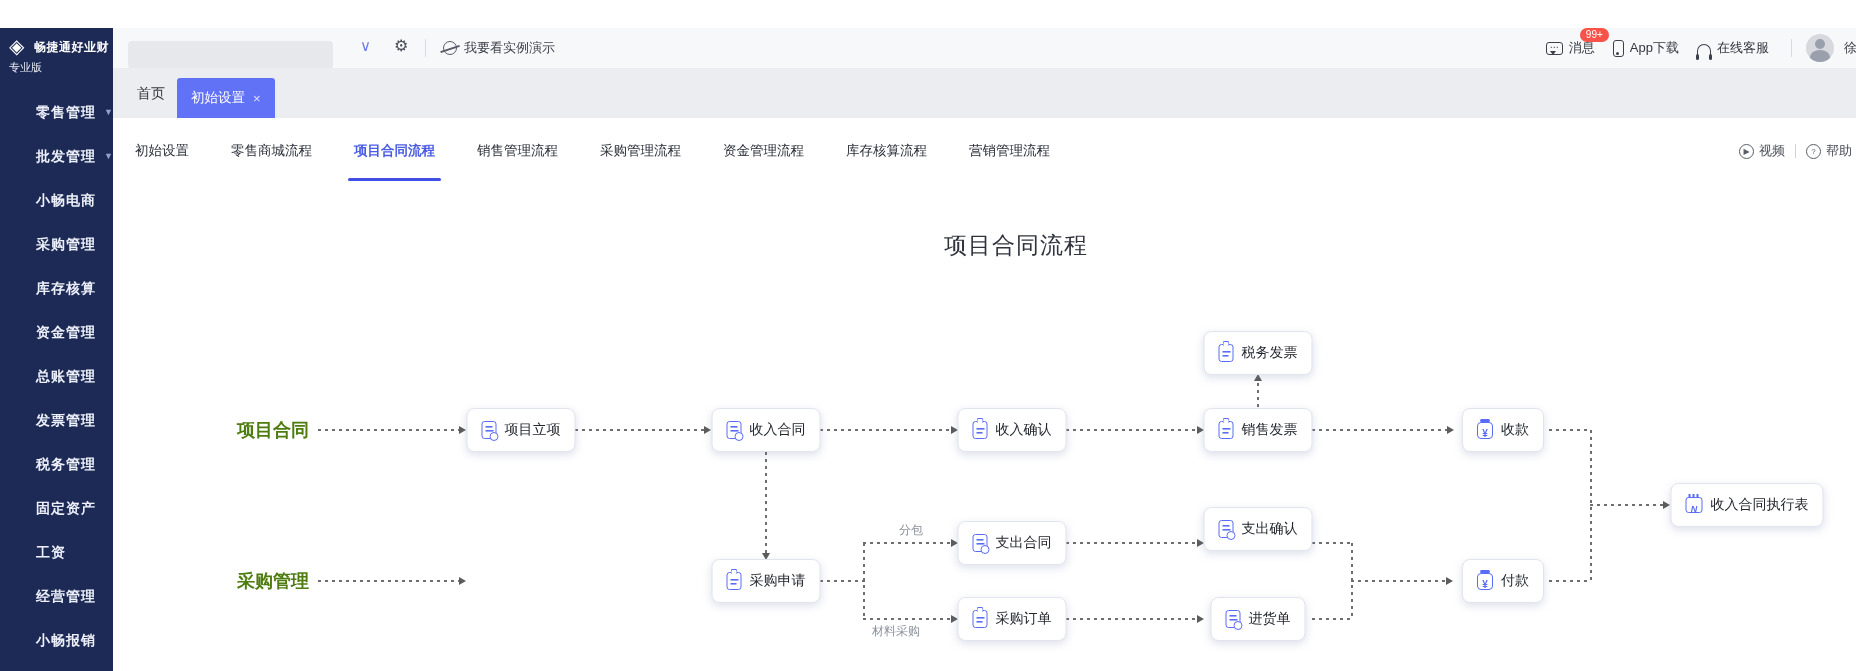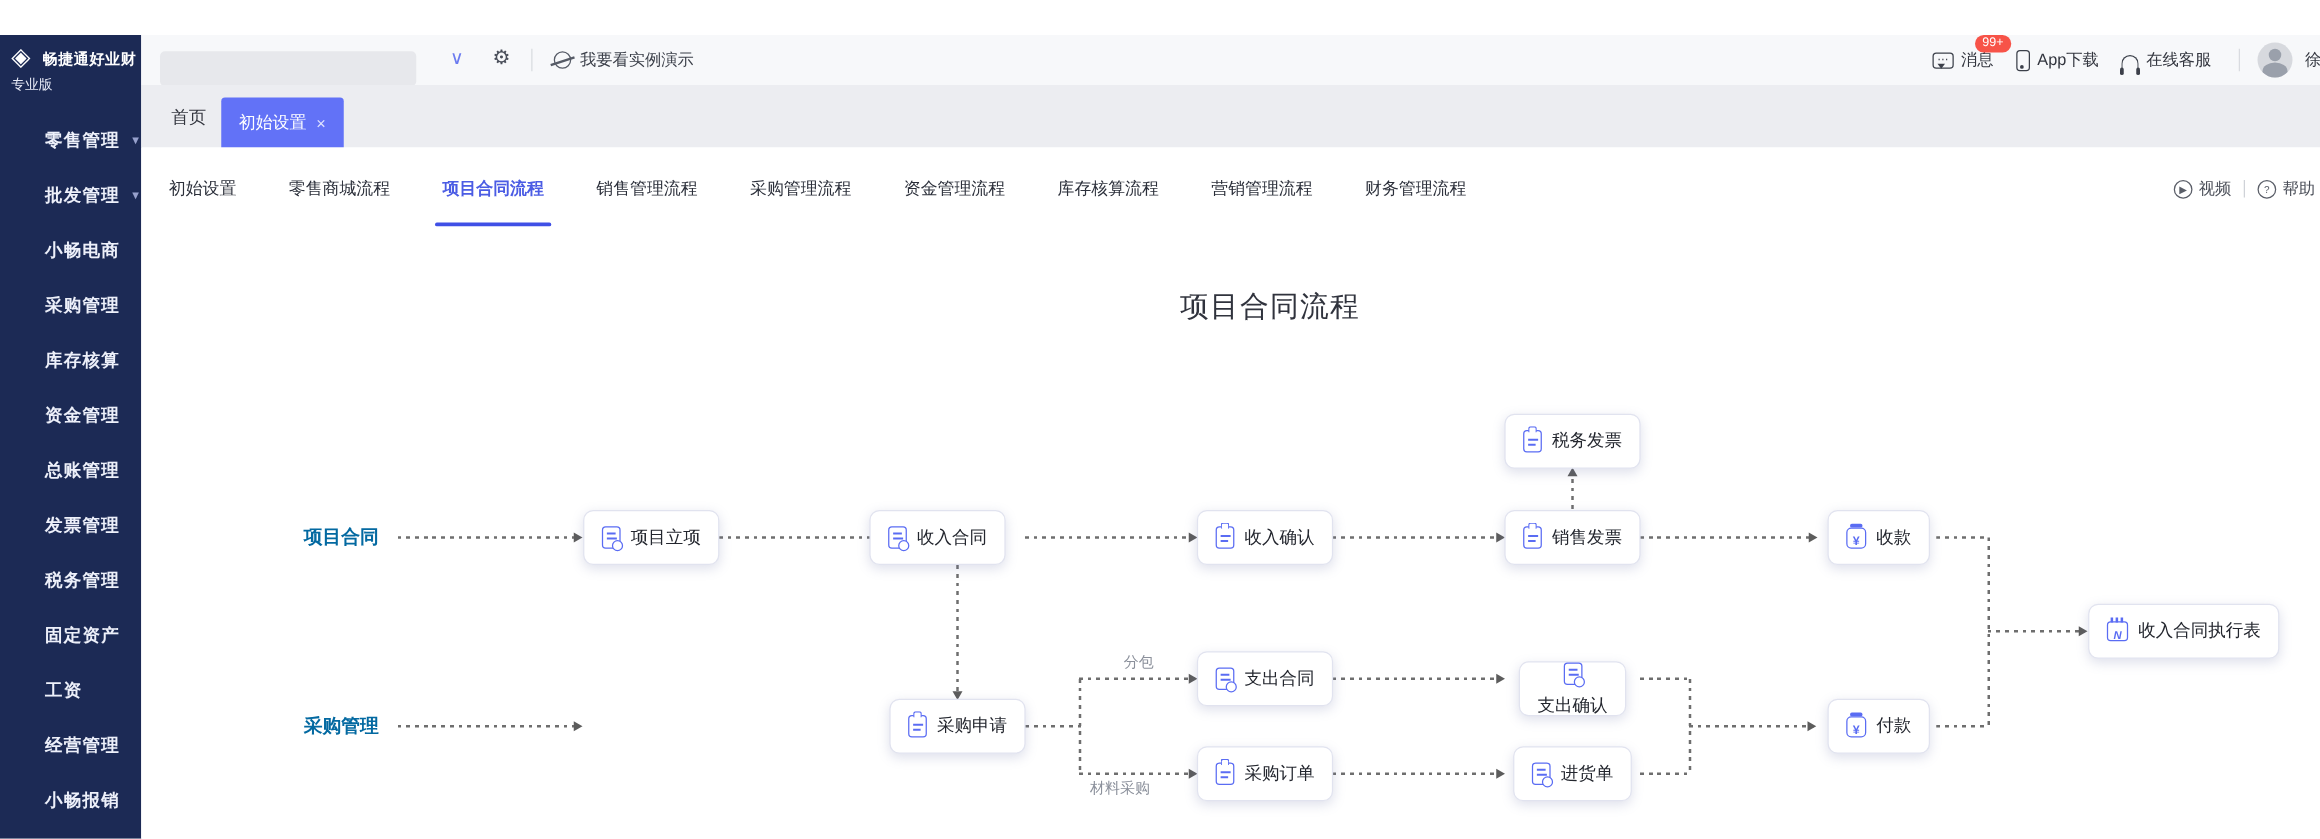--- a/index.html
+++ b/index.html
@@ -61,21 +61,21 @@
   .nav-right { position:absolute; right:4px; top:0; height:66px; display:flex; align-items:center; gap:10px; font-size:13px; color:#4a4e58; }
   .nav-right .grp { display:flex; align-items:center; gap:5px; cursor:pointer; white-space:nowrap; }
   .circ-icon { width:15px; height:15px; border:1.4px solid #5a5e68; border-radius:50%; font-size:8px; line-height:13px; text-align:center; color:#5a5e68; }
   .nav-right-div { width:1px; height:14px; background:#cfd2d8; }
 
   .diagram-title { position:absolute; left:903px; top:127px; transform:translate(-50%,-50%); font-size:23px; color:#30333d; font-weight:500; letter-spacing:1px; white-space:nowrap; }
 
   
   .node { position:absolute; transform:translate(-50%,-50%); height:44px; background:#fff; border:1px solid #e1e3ef; border-radius:8px; box-shadow:0 3px 9px rgba(110,120,170,0.22); display:flex; align-items:center; gap:8px; padding:0 14px; white-space:nowrap; cursor:pointer; }
   .node-label { font-size:14px; color:#23262e; font-weight:500; }
-  .row-label { position:absolute; transform:translate(-50%,-50%); font-size:15px; color:#0369a1; font-weight:bold; white-space:nowrap; }
+  .row-label { position:absolute; transform:translate(-50%,-50%); font-size:18px; color:#4d7c0f; font-weight:bold; white-space:nowrap; }
   .branch-label { position:absolute; transform:translate(-50%,-50%); font-size:12px; color:#8b909b; white-space:nowrap; }
   .branch-label.onLine { background:#fff; padding:0 3px; }
 
   
   .ic-doc { position:relative; width:15px; height:18px; border:1.7px solid #5a6cf3; border-radius:3px; flex:none;
     background:
       linear-gradient(#5a6cf3,#5a6cf3) 3px 4px / 7px 1.6px no-repeat,
       linear-gradient(#5a6cf3,#5a6cf3) 3px 8px / 8px 1.6px no-repeat; }
   .ic-doc::after { content:""; position:absolute; right:-3px; bottom:-3px; width:7px; height:7px; border-radius:50%; background:#fff; border:1.5px solid #5a6cf3; }
   .ic-clip { position:relative; width:15px; height:18px; border:1.7px solid #5a6cf3; border-radius:3px; flex:none;
@@ -166,21 +166,20 @@
   <div class="content">
     <div class="flow-nav">
       <span class="flow-nav-item">初始设置</span>
       <span class="flow-nav-item">零售商城流程</span>
       <span class="flow-nav-item active">项目合同流程</span>
       <span class="flow-nav-item">销售管理流程</span>
       <span class="flow-nav-item">采购管理流程</span>
       <span class="flow-nav-item">资金管理流程</span>
       <span class="flow-nav-item">库存核算流程</span>
       <span class="flow-nav-item">营销管理流程</span>
-      <span class="flow-nav-item">财务管理流程</span>
     </div>
     <div class="nav-right">
       <span class="grp">
         <span class="circ-icon">▶</span>
         <span>视频</span>
       </span>
       <span class="nav-right-div"></span>
       <span class="grp">
         <span class="circ-icon">?</span>
         <span>帮助</span>
@@ -215,21 +214,21 @@
     <div class="hl ar" style="left:1238px; top:462px; width:100px;"></div>
     <div class="hl" style="left:1436px; top:462px; width:42px;"></div>
 
     <div class="branch-label" style="left:786px; top:412px;margin-left:12px;">分包</div>
     <div class="branch-label onLine" style="left:783px; top:513px;">材料采购</div>
 
     <div class="node" style="left:408px; top:312px;">
       <span class="ic-doc"></span>
       <span class="node-label">项目立项</span>
     </div>
-    <div class="node" style="left:637px; top:312px;">
+    <div class="node" style="left:653px; top:312px;">
       <span class="ic-doc"></span>
       <span class="node-label">收入合同</span>
     </div>
     <div class="node" style="left:899px; top:312px;text-align:center;">
       <span class="ic-clip"></span>
       <span class="node-label">收入确认</span>
     </div>
     <div class="node" style="left:1145px; top:312px;">
       <span class="ic-clip"></span>
       <span class="node-label">销售发票</span>
@@ -243,21 +242,21 @@
       <span class="node-label">收款</span>
     </div>
     <div class="node" style="left:653px; top:463px;">
       <span class="ic-clip"></span>
       <span class="node-label">采购申请</span>
     </div>
     <div class="node" style="left:899px; top:425px;">
       <span class="ic-doc"></span>
       <span class="node-label">支出合同</span>
     </div>
-    <div class="node" style="left:1145px; top:433px;flex-direction:column;">
+    <div class="node" style="left:1145px; top:411px;">
       <span class="ic-doc"></span>
       <span class="node-label">支出确认</span>
     </div>
     <div class="node" style="left:899px; top:501px;">
       <span class="ic-clip"></span>
       <span class="node-label">采购订单</span>
     </div>
     <div class="node" style="left:1145px; top:501px;">
       <span class="ic-doc"></span>
       <span class="node-label">进货单</span>

